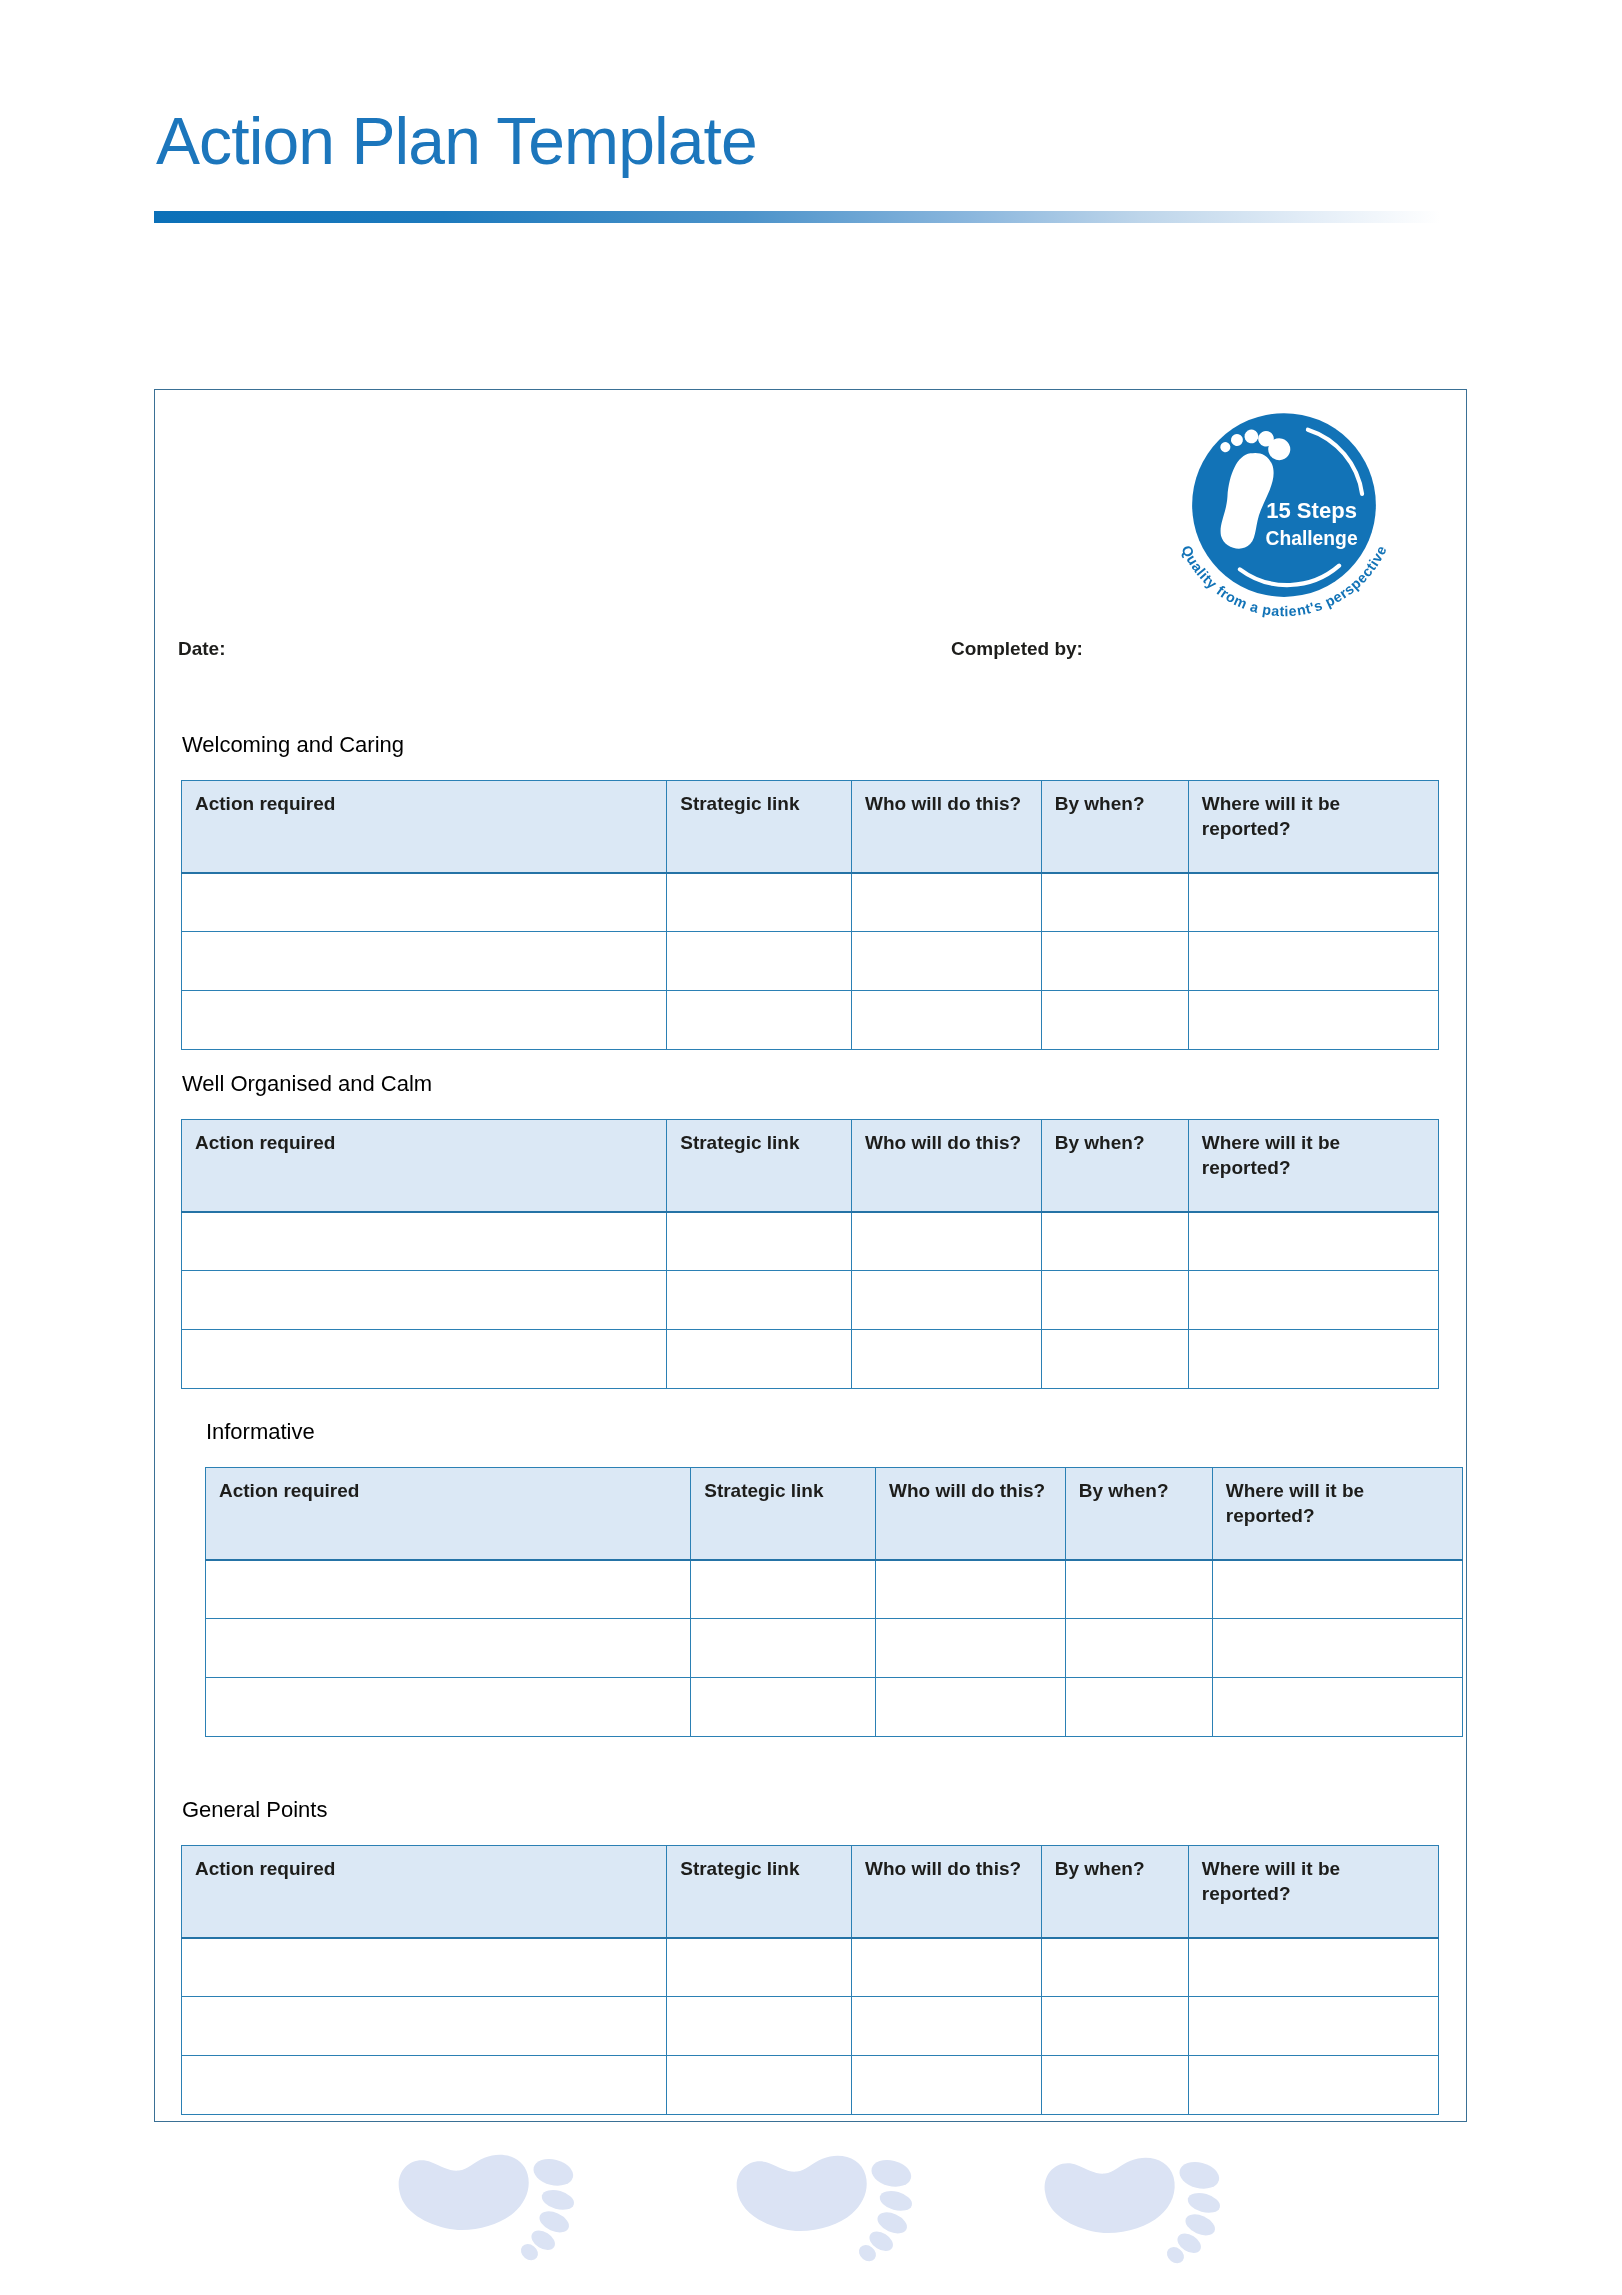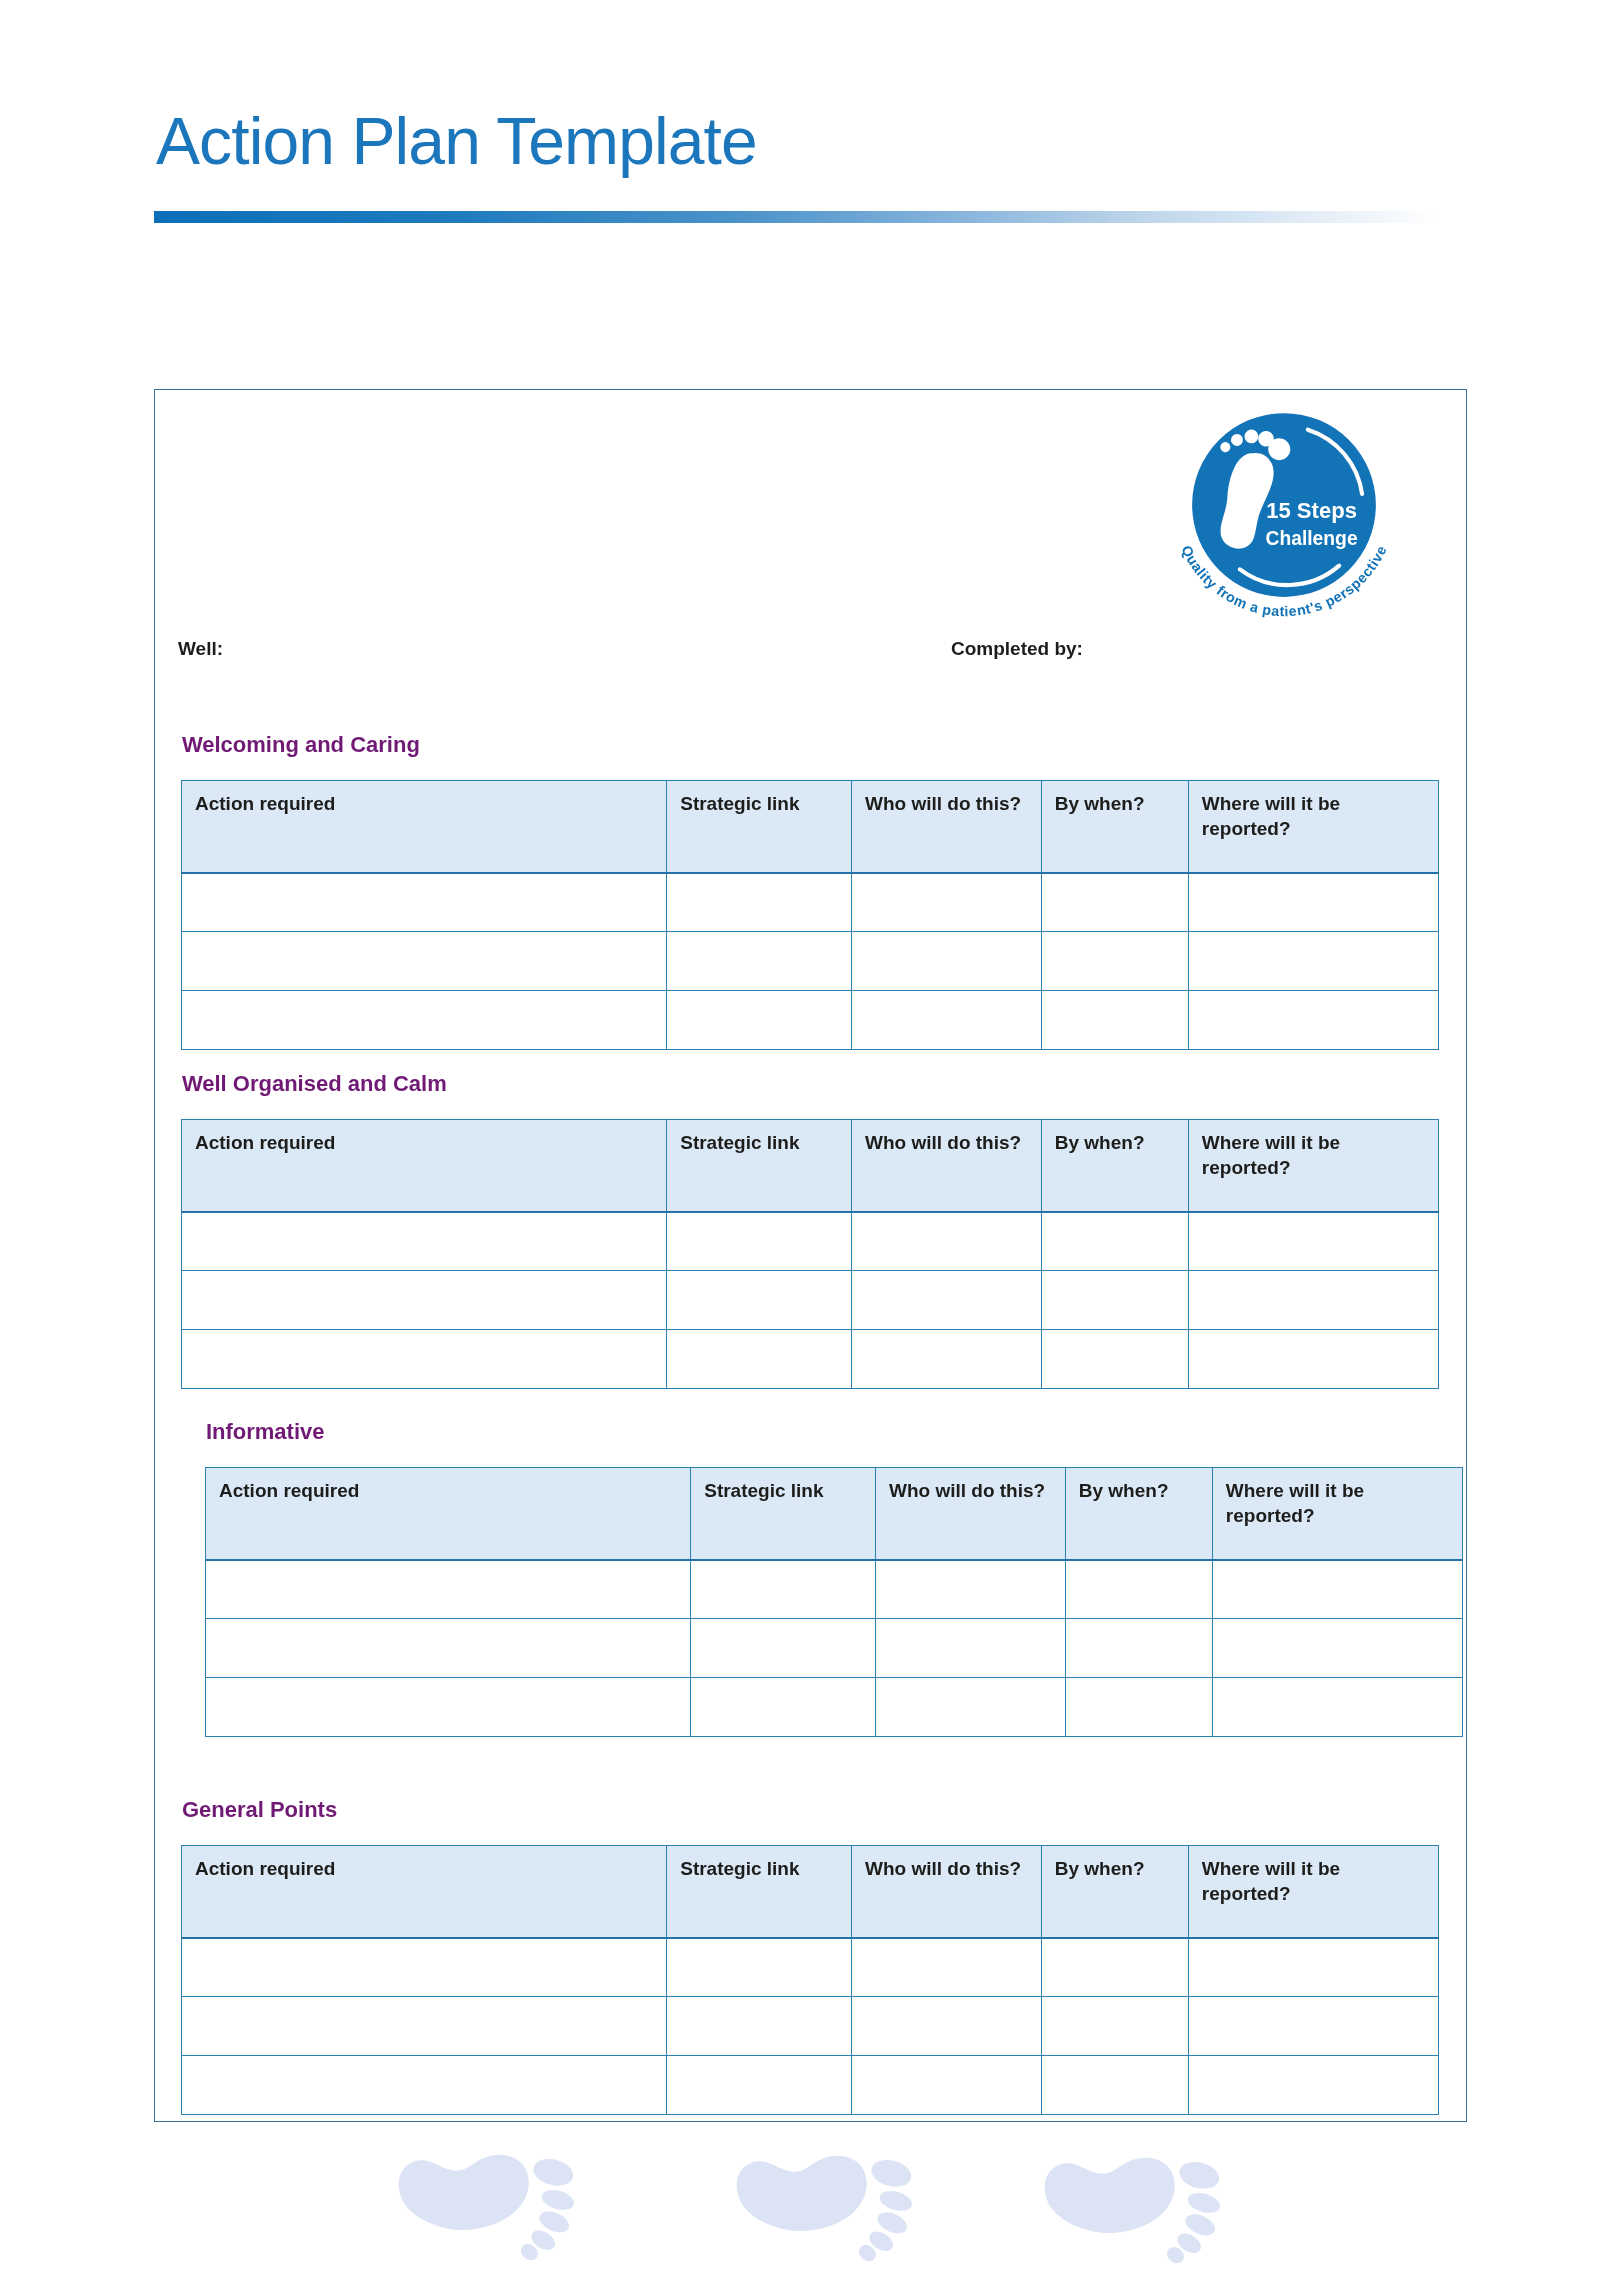--- a/index.html
+++ b/index.html
@@ -34,22 +34,22 @@
   .meta-row {
     position:absolute; left:23px; top:248px; width:1260px; height:26px;
     font-size:19px; font-weight:bold; color:#1d1d1b;
   }
   .meta-completed { position:absolute; left:773px; top:0; }
   
   .section { position:absolute; left:26px; width:1258px; }
   .section.s1 { top:342px; } .section.s2 { top:681px; }
   .section.s3 { top:1029px;margin-left:24px; } .section.s4 { top:1407px; }
   .section h2 {
-    font-size:22px; line-height:26px; font-weight:bold;
-    color:#701a75; margin:0 0 22px 0.9px;
+    font-size:22px; line-height:26px; font-weight:normal;
+    color:#000000; margin:0 0 22px 0.9px;
   }
   table.action-table {
     width:100%; border-collapse:collapse; table-layout:fixed;
     border:1.8px solid #2b80b4; background:#ffffff;
   }
   .action-table th, .action-table td { border:1.8px solid #2b80b4; }
   .action-table thead th {
     background:#dbe8f5; text-align:left; vertical-align:top;
     padding:10px 9.2px 7.3px 13px; font-size:19px; line-height:25px;
     font-weight:bold; color:#1d1d1b; height:92px;
@@ -102,21 +102,21 @@
     </g>
     <text class="logo-text" x="30" y="14" font-size="24" text-anchor="middle">15 Steps</text>
     <text class="logo-text" x="30" y="43" font-size="21" text-anchor="middle">Challenge</text>
     <path id="tagline-path" d="M -118 30 A 122 122 0 0 0 118 30" fill="none"></path>
     <text class="logo-tagline">
       <textPath href="#tagline-path" startOffset="50%" text-anchor="middle">Quality from a patient's perspective</textPath>
     </text>
   </svg>
 
   <div class="meta-row">
-    <span class="meta-date">Well:</span>
+    <span class="meta-date">Date:</span>
     <span class="meta-completed">Completed by:</span>
   </div>
 
   <div class="section s1">
     <h2>Welcoming and Caring</h2>
     <table class="action-table">
       <colgroup>
           <col style="width:38.6%">
           <col style="width:14.7%">
           <col style="width:15.1%">

